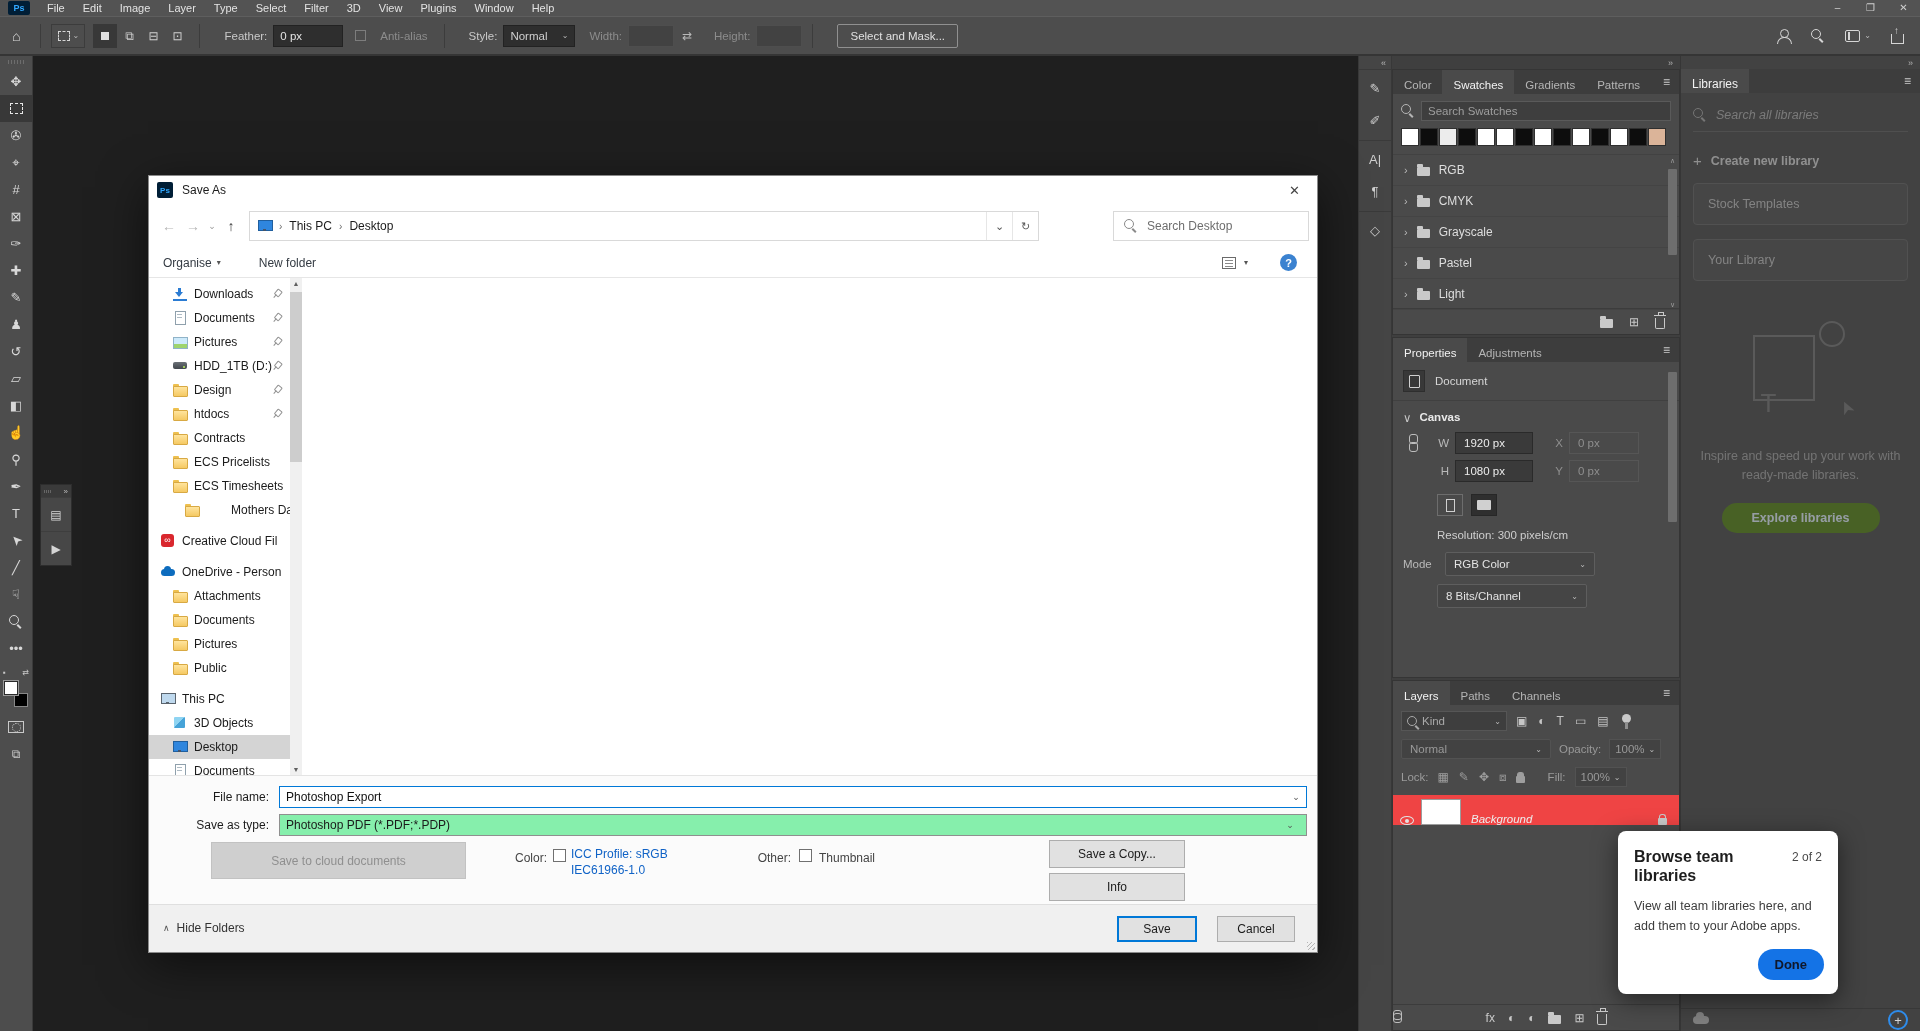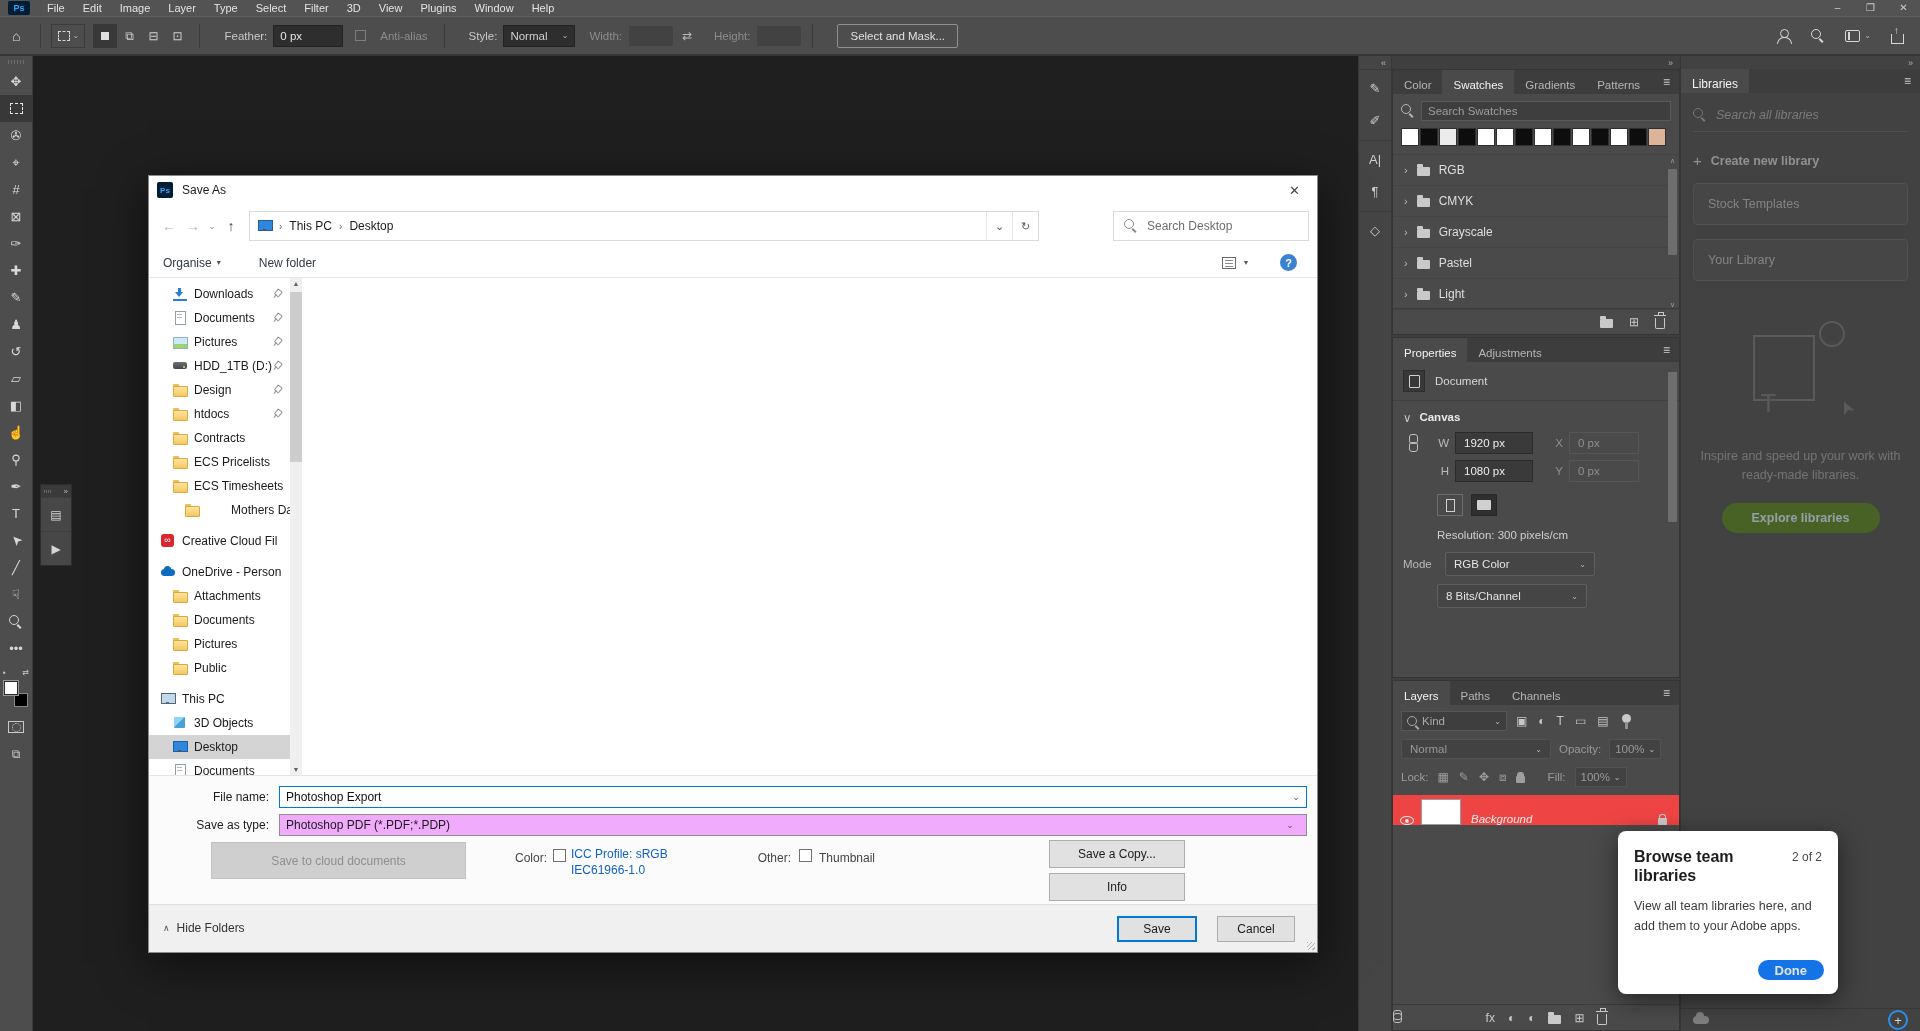--- a/index.html
+++ b/index.html
@@ -163,21 +163,21 @@
 .libexplore{margin:17px auto 0;width:158px;height:30px;border-radius:15px;background:#4d7c0f;color:#dce8f5;font-weight:bold;display:flex;align-items:center;justify-content:center;font-size:12.5px}
 .libfoot{position:absolute;left:0;right:0;bottom:0;height:23px;border-top:1px solid #383838;display:flex;align-items:center;padding:0 12px}
 .cloudico{position:relative;width:16px;height:8px;background:#9a9a9a;border-radius:5px;opacity:.7}
 .cloudico::before{content:"";position:absolute;left:3px;top:-4px;width:8px;height:8px;background:#9a9a9a;border-radius:50%}
 .plusring{margin-left:auto;width:20px;height:20px;border:2px solid #2e8ceb;border-radius:50%;display:flex;align-items:center;justify-content:center;color:#d6d6d6;font-size:13px}
 
 #coach{position:absolute;left:1618px;top:831px;width:220px;height:163px;background:#fff;border-radius:8px;box-shadow:0 6px 24px rgba(0,0,0,.5);padding:16px;color:#222;z-index:10}
 .coach-title{font-size:16px;font-weight:bold;width:128px;line-height:1.2;color:#1d1d1d}
 .coach-step{position:absolute;right:16px;top:19px;font-size:12px;color:#4a4a4a}
 .coach-body{margin-top:12px;font-size:12.5px;color:#3d3d3d;line-height:1.55;width:184px}
-.coach-done{position:absolute;right:14px;bottom:14px;height:20px;border-radius:16px;background:#1473e6;color:#e5e5e5;font-weight:bold;font-size:13px;display:flex;align-items:center;justify-content:center;padding:0 17px}
+.coach-done{position:absolute;right:14px;bottom:14px;height:31px;border-radius:16px;background:#1473e6;color:#0f172a;font-weight:bold;font-size:13px;display:flex;align-items:center;justify-content:center;padding:0 17px}
 
 #dialog{position:absolute;left:148px;top:175px;width:1170px;height:778px;background:#fff;border:1px solid #8a8a8a;box-shadow:0 12px 44px rgba(0,0,0,.55);color:#1b1b1b;z-index:8}
 .dlg-title{height:28px;display:flex;align-items:center;padding-left:8px}
 .ps-logo-sm{width:16px;height:16px;background:#001e36;color:#31a8ff;font-weight:bold;font-size:8px;display:flex;align-items:center;justify-content:center;border-radius:2px}
 .dlg-title-label{margin-left:9px}
 .dlg-close{margin-left:auto;width:45px;height:28px;display:flex;align-items:center;justify-content:center;color:#444;font-size:13px}
 .dlg-nav{height:44px;display:flex;align-items:center;padding:0 8px}
 .navbtn{color:#b5b5b5;font-size:14px;width:24px;text-align:center}
 .navbtn.en{color:#3b3b3b}
 .navchev{color:#9a9a9a;font-size:9px;width:14px;text-align:center}
@@ -226,21 +226,21 @@
 .tree-scroll{position:absolute;right:3px;top:0;width:12px;height:100%;background:#f0f0f0}
 .tree-thumb{position:absolute;left:0;top:14px;width:12px;height:170px;background:#cdcdcd}
 .tscaret{position:absolute;left:0;right:0;text-align:center;font-size:7px;color:#606060}
 .filecol{flex:1;position:relative}
 .emptymsg{position:absolute;top:18px;left:0;right:0;text-align:center;color:#1a1a1a}
 .dlg-bottom{position:absolute;left:0;right:0;top:599px;bottom:0;background:#fbfbfb;border-top:1px solid #e4e4e4}
 .fld-label{position:absolute;left:0;width:120px;text-align:right;color:#1b1b1b}
 .fnwrap{position:absolute;left:130px;top:10px;width:1028px;height:22px;border:1px solid #0078d7;display:flex;align-items:center;background:#fff}
 .fnwrap input{flex:1;border:none;outline:none;font-family:inherit;font-size:12px;padding:0 6px;color:#111}
 .fnchev{width:20px;text-align:center;color:#555;font-size:9px}
-.stwrap{position:absolute;left:130px;top:38px;width:1028px;height:22px;border:1px solid #8f8f8f;background:#f0abfc;display:flex;align-items:center;justify-content:space-between;padding:0 6px}
+.stwrap{position:absolute;left:130px;top:38px;width:1028px;height:22px;border:1px solid #8f8f8f;background:#86efac;display:flex;align-items:center;justify-content:space-between;padding:0 6px}
 .cloudbtn{position:absolute;left:62px;top:66px;width:255px;height:37px;background:#cfcfcf;border:1px solid #c2c2c2;color:#8f8f8f;display:flex;align-items:center;justify-content:center}
 .ck{position:absolute;width:13px;height:13px;border:1px solid #707070;background:#fff}
 .icc{position:absolute;left:422px;top:70px;color:#0f62c6;line-height:16px}
 .lab{position:absolute;color:#444}
 .wbtn{position:absolute;width:136px;height:28px;background:#e1e1e1;border:1px solid #adadad;display:flex;align-items:center;justify-content:center;color:#1b1b1b}
 .bottombar{position:absolute;left:0;right:0;bottom:0;height:48px;background:#f0f0f0;border-top:1px solid #dfdfdf}
 .hidef{position:absolute;left:14px;top:16px;display:flex;align-items:center;gap:7px;color:#333}
 .hidef .caret2{font-size:9px;color:#555}
 .savebtn{position:absolute;left:968px;top:11px;width:80px;height:26px;background:#e1e1e1;border:2px solid #0078d7;display:flex;align-items:center;justify-content:center}
 .cancelbtn{position:absolute;left:1068px;top:11px;width:78px;height:26px;background:#e1e1e1;border:1px solid #adadad;display:flex;align-items:center;justify-content:center}

